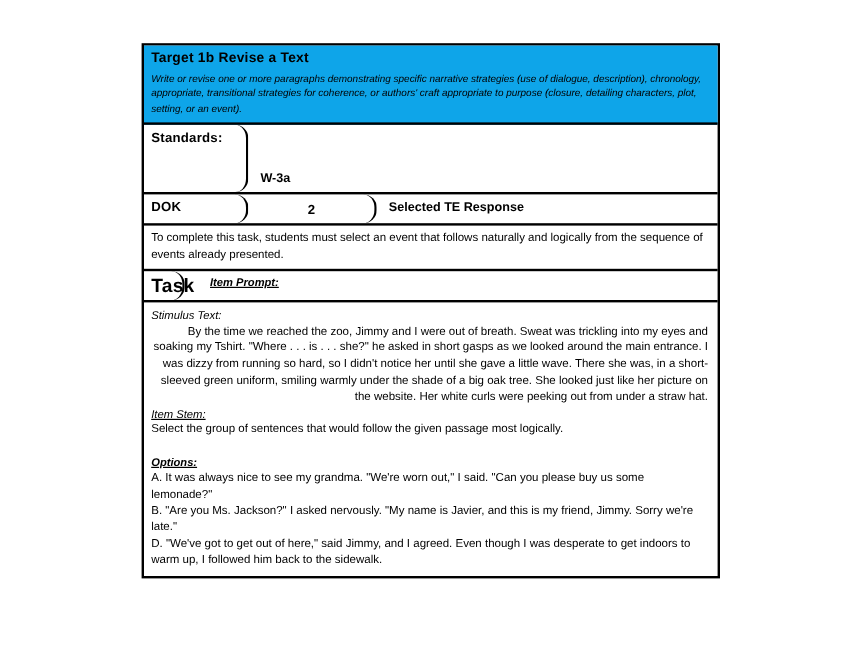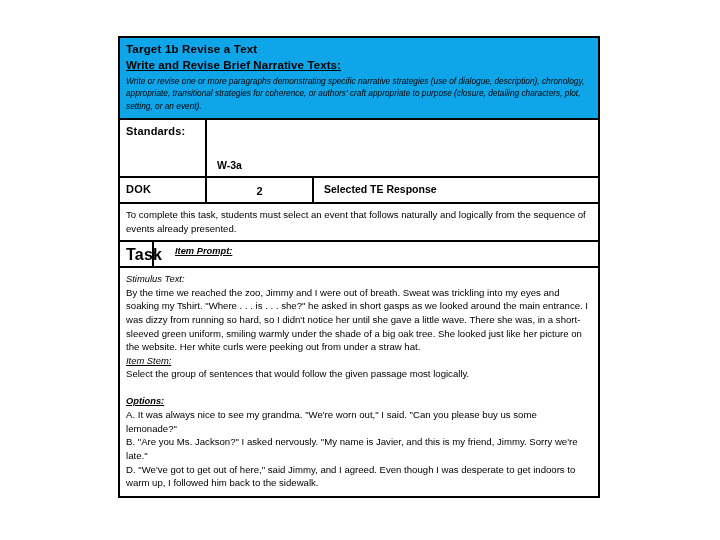--- a/index.html
+++ b/index.html
@@ -60,20 +60,21 @@
     border-bottom: 2px solid #000000;
     box-sizing: border-box;
   }
   .row:last-child { border-bottom: none; }
 
   .cell {
     padding: 4px 6px;
     box-sizing: border-box;
     font-size: 10.5px;
     line-height: 14px;
+    border-radius: 11px;
   }
   .cell.divider { border-right: 2px solid #000000; }
 
   
   .row-standards { min-height: 25px; }
   .c-standards-label {
     width: 87px;
     font-weight: bold;
     font-size: 11px;
     letter-spacing: 0.2px;
@@ -155,21 +156,21 @@
     font-size: 9.4px;
     display: block;
   }
   .stim-instr {
     font-style: italic;
     font-size: 9.4px;
     display: block;
   }
   .stim-passage {
     display: block;
-    text-align: left;
+    text-align: right;
   }
   .stem-label {
     font-style: italic;
     text-decoration: underline;
     font-size: 9.4px;
     display: block;
   }
   .stem-text { display: block; }
   .spacer-line { display: block; height: 13.6px; }
   .options-label {
@@ -181,21 +182,20 @@
   }
   .option { display: block; }
 </style>
 </head>
 <body>
 
 <div id="doc">
 
   <div class="target-block">
     <div class="target-line1">Target 1b  Revise a Text</div>
-    <div class="target-line2">Write and Revise Brief Narrative Texts:</div>
     <div class="target-desc">Write or revise one or more paragraphs demonstrating specific narrative strategies (use of dialogue, description), chronology, appropriate, transitional strategies for coherence, or authors' craft appropriate to purpose (closure, detailing characters, plot, setting, or an event).</div>
   </div>
 
   <div class="row row-standards">
     <div class="cell divider c-standards-label">Standards:</div>
     <div class="cell c-standards-value">W-3a</div>
   </div>
 
   <div class="row row-dok">
     <div class="cell divider c-dok-label">DOK</div>

